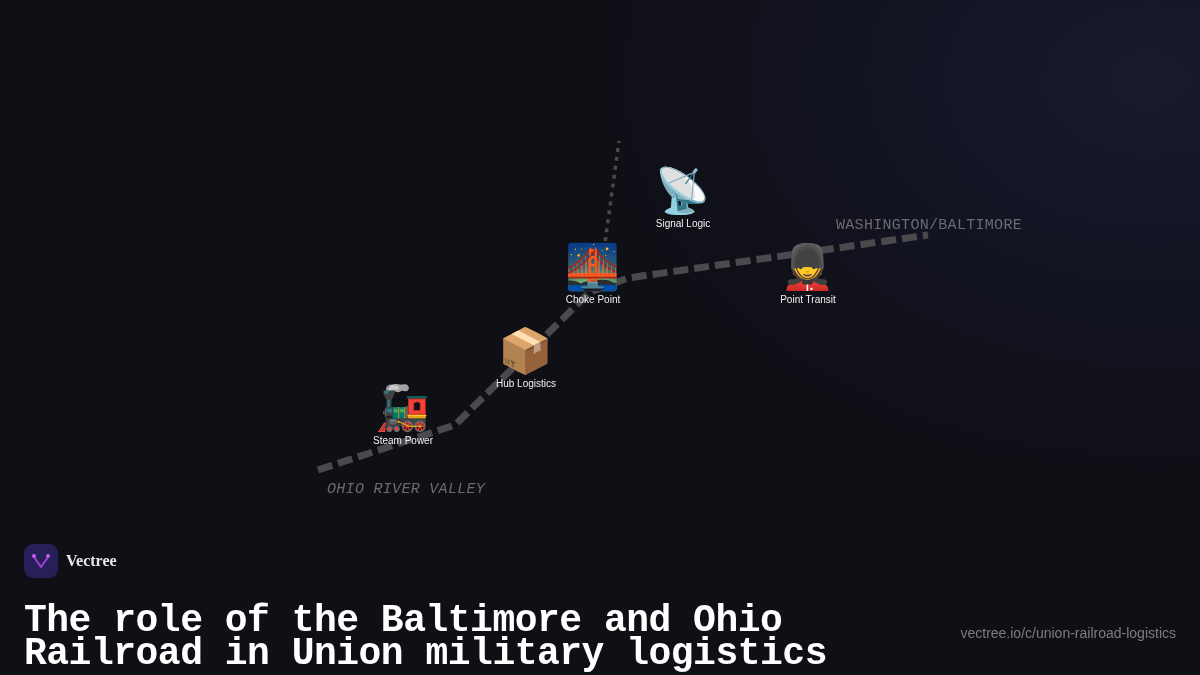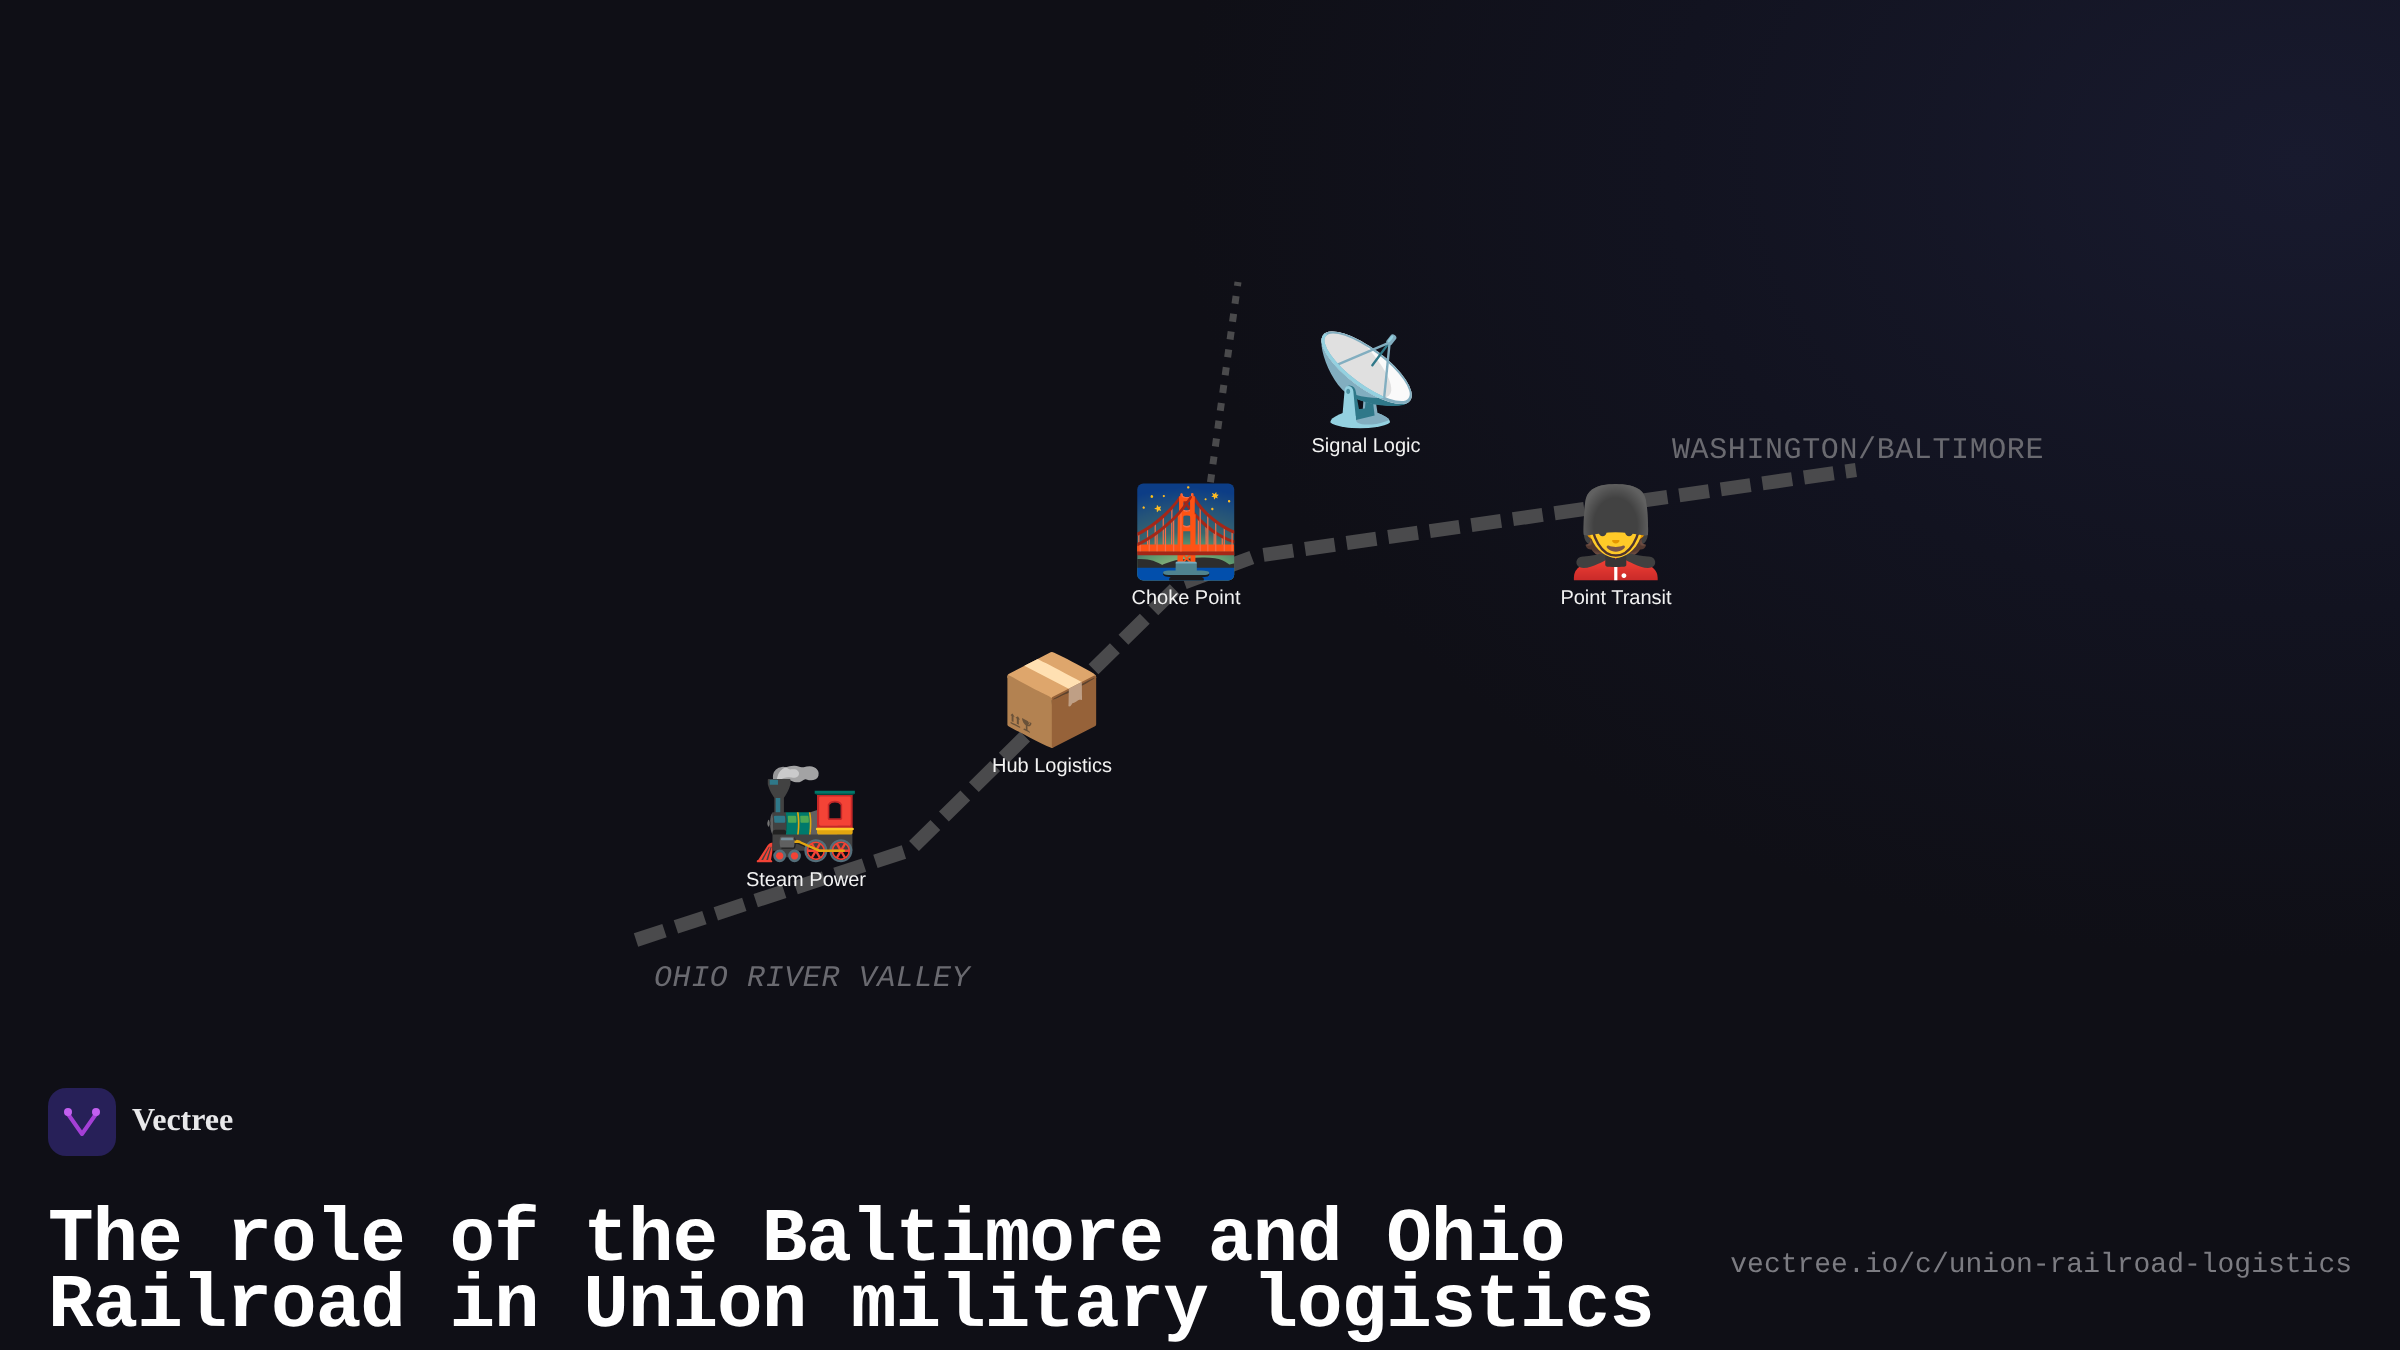--- a/index.html
+++ b/index.html
@@ -11,21 +11,21 @@
   .canvas { position:absolute; left:0; top:0; width:1200px; height:675px; }
   svg.routes { position:absolute; left:0; top:0; }
   .node { position:absolute; width:140px; margin-left:-70px; text-align:center; }
   .node .glyph { font-size:44px; line-height:50px; display:block; }
   .node .label { color:#f2f2f2; font-size:10px; display:block; margin-top:2px; }
   .region { position:absolute; font-family:"Liberation Mono", monospace; font-size:15px; color:#6a6a70; letter-spacing:0.3px; }
   .brand { position:absolute; left:24px; top:544px; display:flex; align-items:center; gap:8px; }
   .brand .logo { width:34px; height:34px; border-radius:9px; background:#272058; display:flex; align-items:center; justify-content:center; }
   .brand .name { font-family:Liberation Serif, serif; font-weight:bold; color:#e8e8ea; font-size:16px; }
   .title { position:absolute; left:24px; top:584px; width:820px; font-family:"Liberation Mono", monospace; font-weight:bold; font-size:38px; line-height:33px; color:#ffffff; letter-spacing:-0.5px;margin-top:20px; }
-  .url { position:absolute; right:24px; top:625px; font-family:Liberation Mono, monospace; font-size:14px; color:#7c7c82; }
+  .url { position:absolute; right:24px; top:625px; font-family:Liberation Sans, sans-serif; font-size:14px; color:#7c7c82; }
 </style>
 </head>
 <body>
 
 <div class="canvas">
   <svg class="routes" width="1200" height="675">
     <polyline points="318,470 455,425 590,292 628,278 928,235" fill="none" stroke="#4a4a4c" stroke-width="7" stroke-dasharray="15,6"></polyline>
     <line x1="604" y1="250" x2="619" y2="141" stroke="#4a4a4c" stroke-width="3.5" stroke-dasharray="4,5"></line>
   </svg>
 

